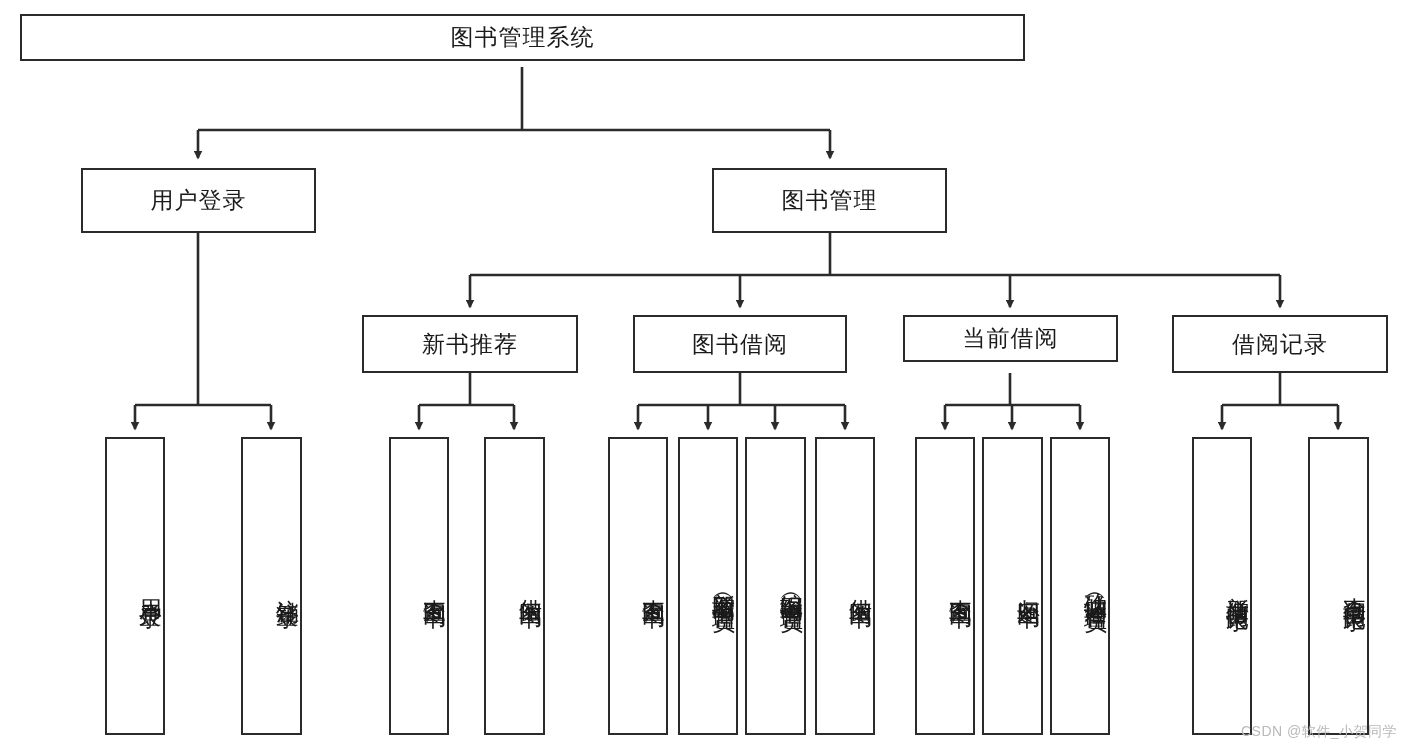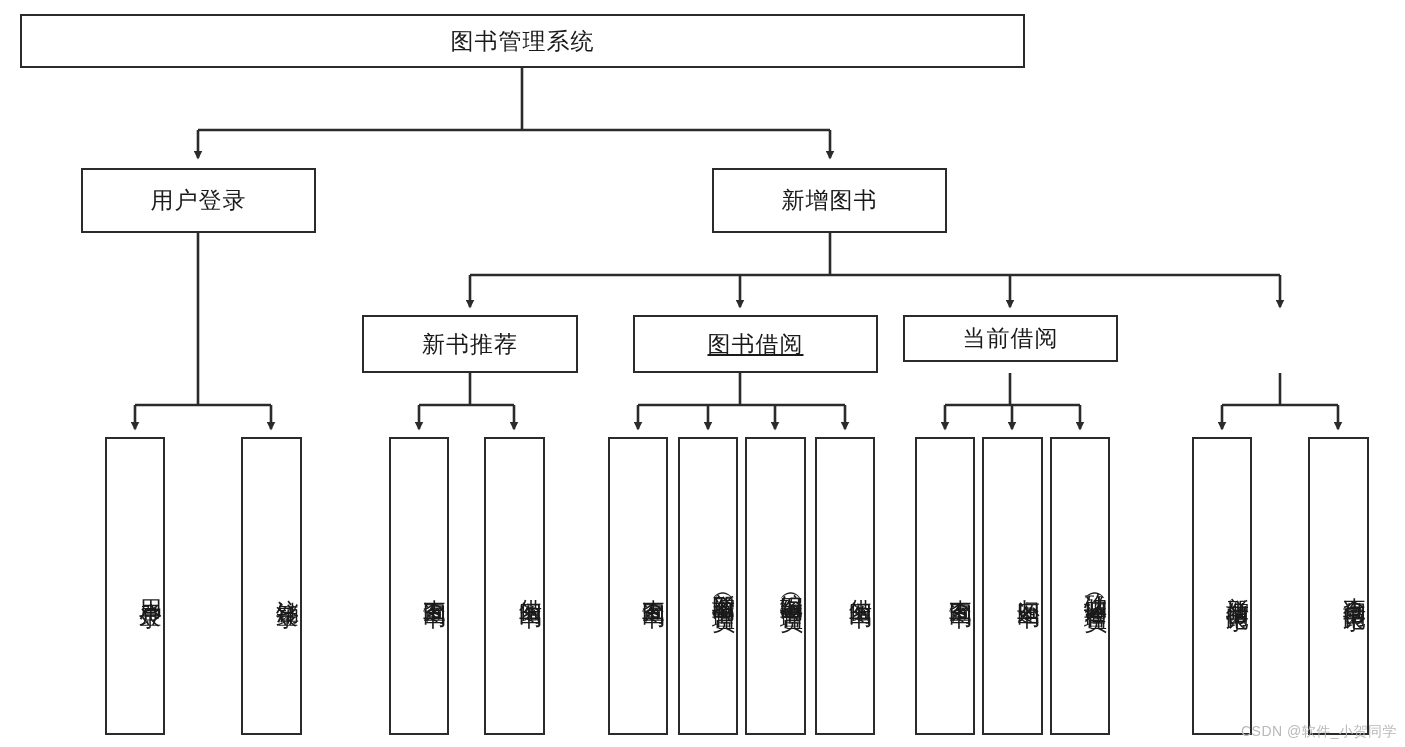--- a/index.html
+++ b/index.html
@@ -113,39 +113,42 @@
       <path d="M1012,405 L1012,429" marker-end="url(#arrow)"></path>
       <path d="M1080,405 L1080,429" marker-end="url(#arrow)"></path>
 
       <path d="M1280,373 L1280,405"></path>
       <path d="M1222,405 L1338,405"></path>
       <path d="M1222,405 L1222,429" marker-end="url(#arrow)"></path>
       <path d="M1338,405 L1338,429" marker-end="url(#arrow)"></path>
     </g>
   </svg>
 
-  <div class="node horiz" style="left:20px; top:14px; width:1005px; height:54px;">
+  <div class="node horiz" style="left:20px; top:14px; width:1005px; height:47px;">
     <span class="label">图书管理系统</span>
   </div>
 
   <div class="node horiz" style="left:81px; top:168px; width:235px; height:65px;">
     <span class="label">用户登录</span>
   </div>
   <div class="node horiz" style="left:712px; top:168px; width:235px; height:65px;">
-    <span class="label">新增图书</span>
+    <span class="label">图书管理</span>
   </div>
 
   <div class="node horiz" style="left:362px; top:315px; width:216px; height:58px;">
     <span class="label">新书推荐</span>
   </div>
-  <div class="node horiz" style="left:633px; top:315px; width:245px; height:58px;text-decoration:underline;">
+  <div class="node horiz" style="left:633px; top:315px; width:214px; height:58px;">
     <span class="label">图书借阅</span>
   </div>
   <div class="node horiz" style="left:903px; top:315px; width:215px; height:47px;">
     <span class="label">当前借阅</span>
+  </div>
+  <div class="node horiz" style="left:1172px; top:315px; width:216px; height:58px;">
+    <span class="label">借阅记录</span>
   </div>
 
   <div class="node vert" style="left:105px; top:437px; width:60px; height:298px;">
     <span class="label">用户登录</span>
   </div>
   <div class="node vert" style="left:241px; top:437px; width:61px; height:298px;">
     <span class="label">注销登录</span>
   </div>
 
   <div class="node vert" style="left:389px; top:437px; width:60px; height:298px;">

